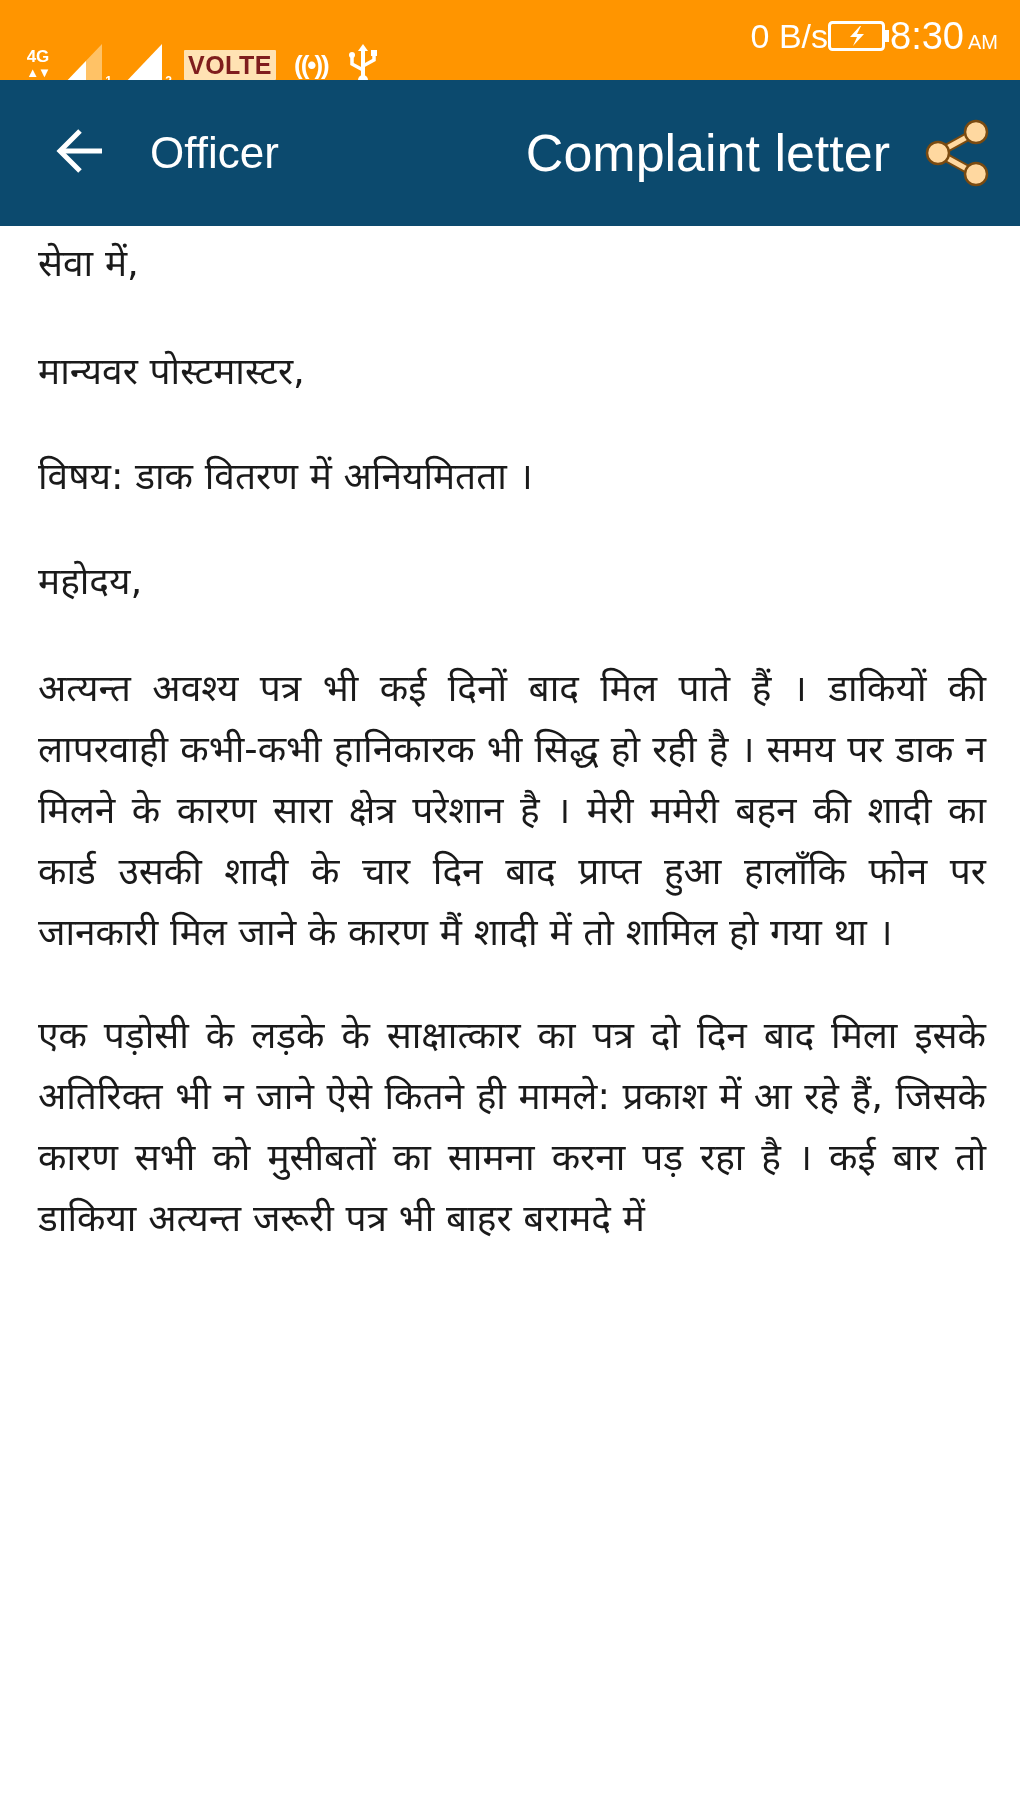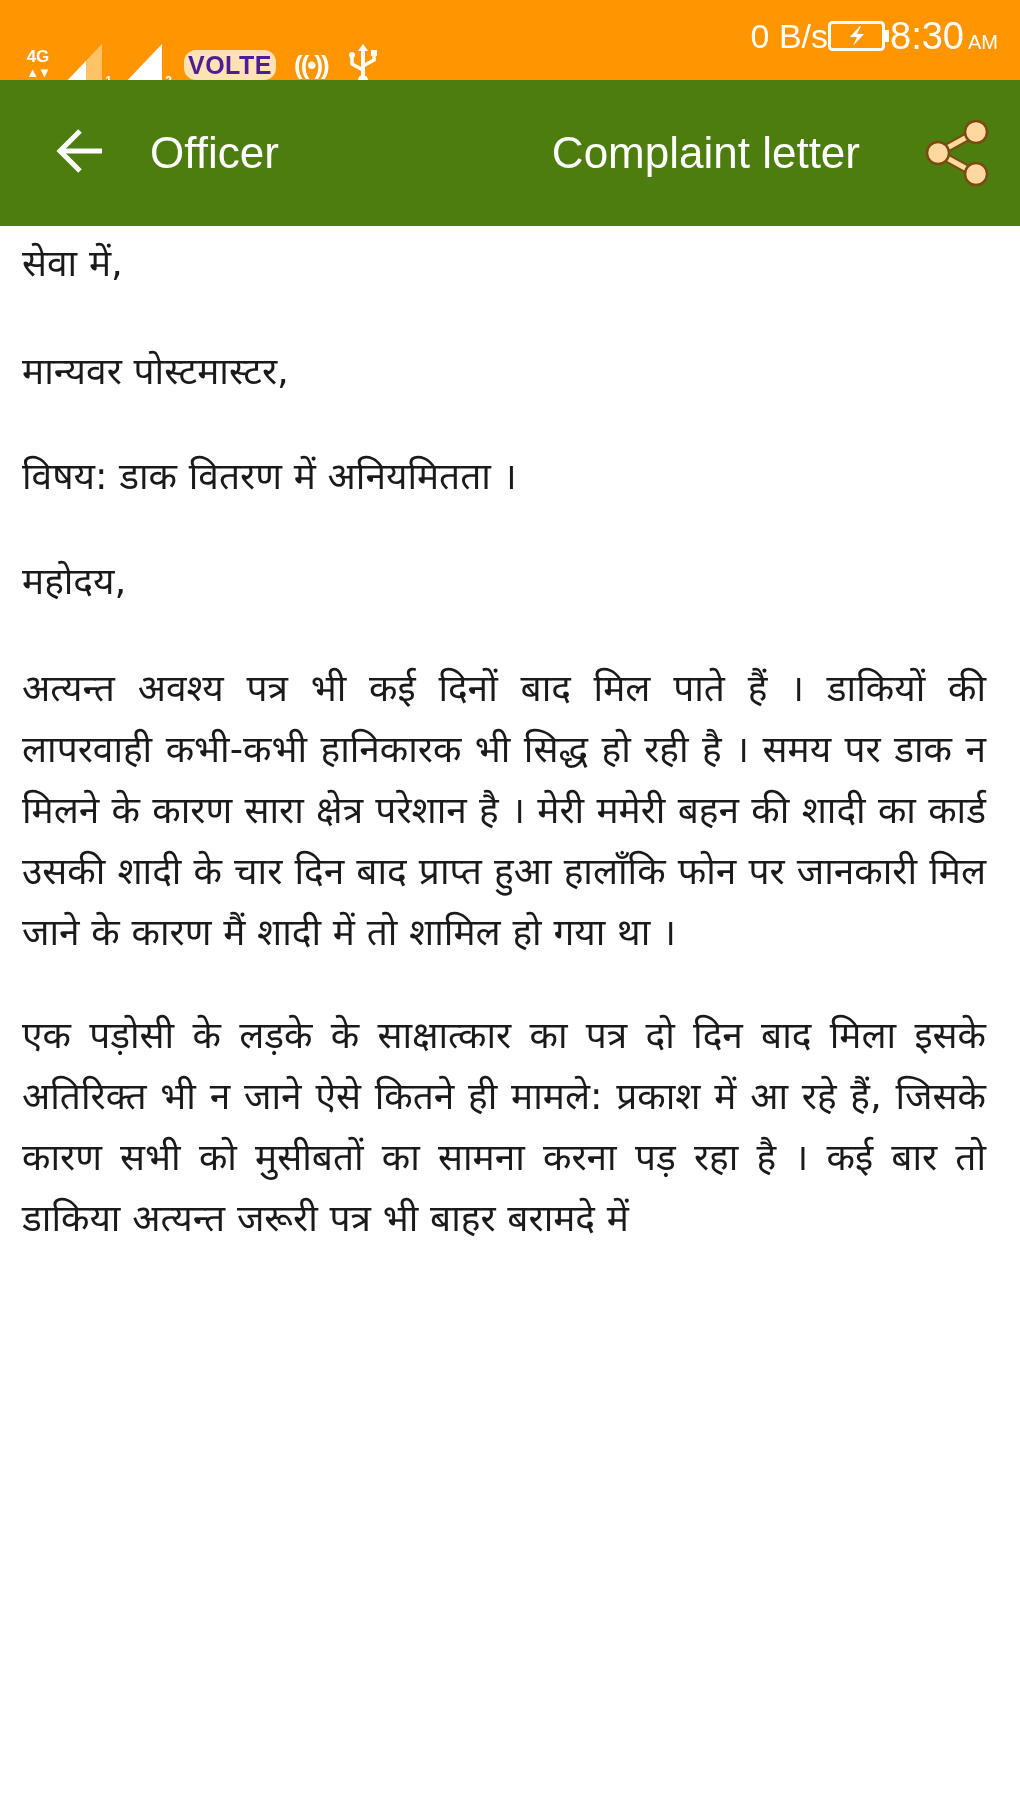--- a/index.html
+++ b/index.html
@@ -10,48 +10,48 @@
     position: absolute; left: 0; top: 0; width: 1020px; height: 80px;
     background: #ff9500; color: #ffffff;
   }
   .sb-left { position: absolute; left: 24px; top: 14px; height: 44px; display: flex; align-items: center; gap: 10px; margin-top: 29px; }
   .sb-right { position: absolute; right: 22px; top: 12px; height: 48px; display: flex; align-items: center; }
   .net4g { font-size: 17px; line-height: 16px; text-align: center; font-weight: bold; width: 28px; }
   .net4g .arrows { font-size: 13px; letter-spacing: -1px; }
   .sig { position: relative; width: 44px; height: 42px; }
   .sig .sub { position: absolute; right: -6px; bottom: -2px; font-size: 12px; font-weight: bold; }
   .volte {
-    background: #ffe2b3; color: #4c1d95; font-weight: bold; font-size: 25px;
-    padding: 0 4px; border-radius: 12px; line-height: 30px; height: 30px; letter-spacing: 0.5px;
+    background: #ffe2b3; color: #7f1d1d; font-weight: bold; font-size: 25px;
+    padding: 0 4px; border-radius: 1px; line-height: 30px; height: 30px; letter-spacing: 0.5px;
   }
   .hotspot { font-size: 26px; font-weight: bold; letter-spacing: -2px; }
   .usb { width: 30px; height: 42px; }
   .speed { font-size: 34px; }
   .battery { width: 62px; height: 30px; }
   .clock { font-size: 38px; }
   .clock .ampm { font-size: 20px; margin-left: 4px; }
 
   .toolbar {
     position: absolute; left: 0; top: 80px; width: 1020px; height: 146px;
-    background: #4d7c0f; color: #ffffff; overflow: hidden;
+    background: #0c4a6e; color: #ffffff; overflow: hidden;
   }
   .back-btn { position: absolute; left: 46px; top: 36px; width: 70px; height: 70px; display: flex; align-items: center; justify-content: center; }
   .title-left {
     position: absolute; left: 150px; top: 38px; height: 70px; width: 180px; overflow: hidden;
     font-size: 44px; line-height: 70px; white-space: nowrap; direction: rtl; text-align: left;
   }
   .title-right {
-    position: absolute; right: 160px; top: 38px; height: 70px;
-    font-size: 44px; line-height: 70px; white-space: nowrap;
+    position: absolute; right: 130px; top: 38px; height: 70px;
+    font-size: 52px; line-height: 70px; white-space: nowrap;
   }
   .share-btn { position: absolute; right: 20px; top: 30px; width: 86px; height: 86px; display: flex; align-items: center; justify-content: center; }
 
   .content {
     position: absolute; left: 0; top: 226px; width: 1020px; height: 1587px;
-    padding: 0 34px 0 22px; color: #1a1a1a;
+    padding: 0 34px 0 38px; color: #1a1a1a;
     font-family: "DejaVu Sans", "Liberation Sans", sans-serif;
     font-size: 37px; overflow: hidden;
   }
   .line-short { height: 105px; line-height: 105px; white-space: nowrap; }
   .line-short:first-child { height: 105px; line-height: 100px; margin-top: -12px; }
   .para {
     margin-top: 24px; line-height: 61px; text-align: justify;
   }
   .para + .para { margin-top: 42px; }
 </style>

